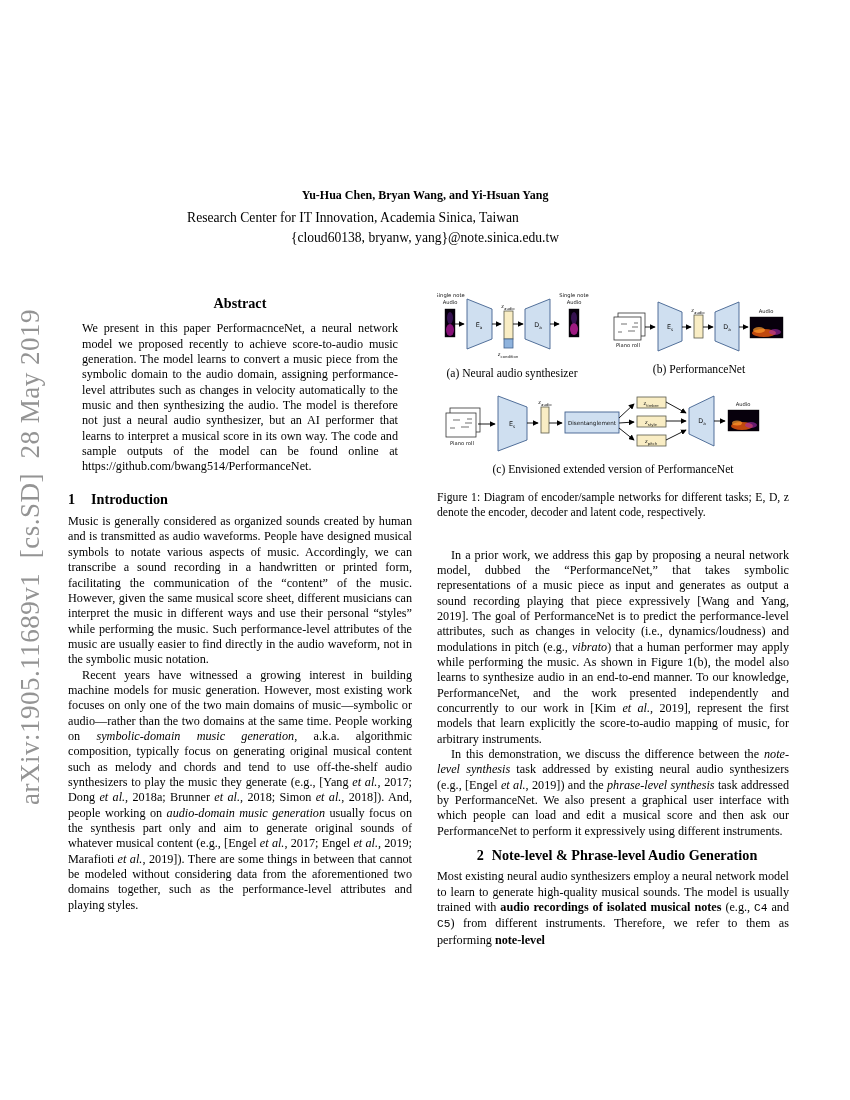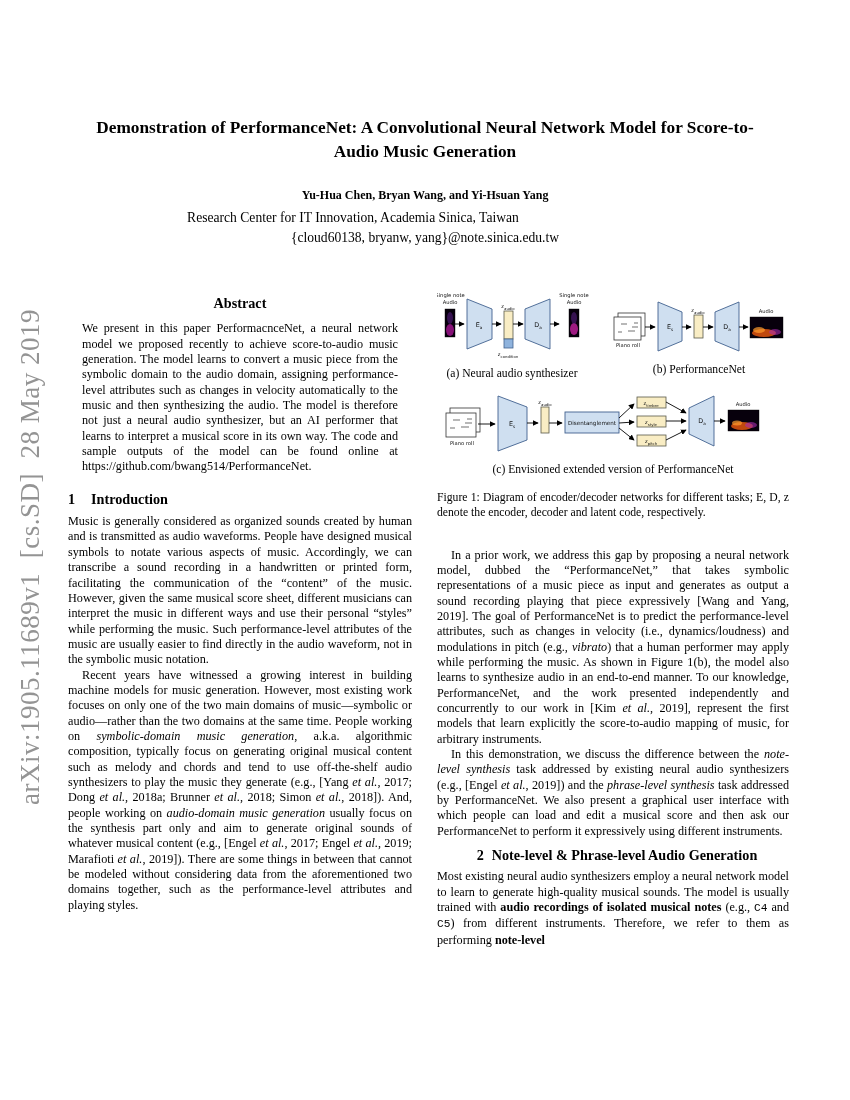--- a/index.html
+++ b/index.html
@@ -53,21 +53,20 @@
   .prdash{stroke:#333;stroke-width:0.7;fill:none;}
   .spec{fill:#07000c;stroke:#000;stroke-width:0.4;}
 </style>
 </head>
 <body>
 
 <div class="page">
 
   <div class="banner">arXiv:1905.11689v1  [cs.SD]  28 May 2019</div>
 
-  <h1 class="title">Demonstration of PerformanceNet: A Convolutional Neural Network Model for Score-to-Audio Music Generation</h1>
   <div class="authors">Yu-Hua Chen, Bryan Wang, and Yi-Hsuan Yang</div>
   <div class="affiliation">Research Center for IT Innovation, Academia Sinica, Taiwan</div>
   <div class="email">{cloud60138, bryanw, yang}@note.sinica.edu.tw</div>
 
   <div class="col col-left">
     <div class="abs-head">Abstract</div>
     <p class="abs-text">We present in this paper PerformacnceNet, a neural network model we proposed recently to achieve score-to-audio music generation. The model learns to convert a music piece from the symbolic domain to the audio domain, assigning performance-level attributes such as changes in velocity automatically to the music and then synthesizing the audio. The model is therefore not just a neural audio synthesizer, but an AI performer that learns to interpret a musical score in its own way. The code and sample outputs of the model can be found online at https://github.com/bwang514/PerformanceNet.</p>
     <div class="lc-body">
         <div class="sec-heading"><span class="sec-num">1</span><span>Introduction</span></div>
         <p class="body-p"><span>Music is generally considered as organized sounds created by human and is transmitted as audio waveforms. People have designed musical symbols to notate various aspects of music. Accordingly, we can transcribe a sound recording in a handwritten or printed form, facilitating the communication of the “content” of the music. However, given the same musical score sheet, different musicians can interpret the music in different ways and use their personal “styles” while performing the music. Such performance-level attributes of the music are usually easier to find directly in the audio waveform, not in the symbolic music notation.</span></p>
@@ -175,21 +174,21 @@
           <text class="tiny" x="306" y="121" text-anchor="middle">Audio</text>
           <g>
             <rect class="spec" x="291" y="125" width="31" height="21"></rect>
             <ellipse cx="305" cy="141" rx="11" ry="4" fill="#e0560f" opacity="0.85"></ellipse>
             <ellipse cx="300" cy="138" rx="5" ry="2.5" fill="#ff9d2e" opacity="0.7"></ellipse>
             <ellipse cx="314" cy="140" rx="6" ry="3" fill="#a92bb0" opacity="0.6"></ellipse>
           </g>
           <text class="subcap" x="176" y="188" text-anchor="middle">(c) Envisioned extended version of PerformanceNet</text>
         </g>
       </svg>
-      <figcaption class="figcap">Figure 1: Diagram of encoder/decoder networks for different tasks; E, D, z denote the encoder, decoder and latent code, respectively.</figcaption>
+      <figcaption class="figcap">Figure 1: Diagram of encoder/sample networks for different tasks; E, D, z denote the encoder, decoder and latent code, respectively.</figcaption>
     </figure>
     <div class="rc-body">
         <p class="body-p indent"><span>In a prior work, we address this gap by proposing a neural network model, dubbed the “PerformanceNet,” that takes symbolic representations of a music piece as input and generates as output a sound recording playing that piece expressively [Wang and Yang, 2019]. The goal of PerformanceNet is to predict the performance-level attributes, such as changes in velocity (i.e., dynamics/loudness) and modulations in pitch (e.g., </span><span class="it">vibrato</span><span>) that a human performer may apply while performing the music. As shown in Figure 1(b), the model also learns to synthesize audio in an end-to-end manner. To our knowledge, PerformanceNet, and the work presented independently and concurrently to our work in [Kim </span><span class="it">et al.</span><span>, 2019], represent the first models that learn explicitly the score-to-audio mapping of music, for arbitrary instruments.</span></p>
         <p class="body-p indent"><span>In this demonstration, we discuss the difference between the </span><span class="it">note-level synthesis</span><span> task addressed by existing neural audio synthesizers (e.g., [Engel </span><span class="it">et al.</span><span>, 2019]) and the </span><span class="it">phrase-level synthesis</span><span> task addressed by PerformanceNet. We also present a graphical user interface with which people can load and edit a musical score and then ask our PerformanceNet to perform it expressively using different instruments.</span></p>
         <div class="sec-heading"><span class="sec-num">2</span><span>Note-level &amp; Phrase-level Audio Generation</span></div>
         <p class="body-p"><span>Most existing neural audio synthesizers employ a neural network model to learn to generate high-quality musical sounds. The model is usually trained with </span><span class="bd">audio recordings of isolated musical notes</span><span> (e.g., </span><span class="mono">C4</span><span> and </span><span class="mono">C5</span><span>) from different instruments. Therefore, we refer to them as performing </span><span class="bd">note-level</span></p>
       </div>
   </div>
 
 </div>

